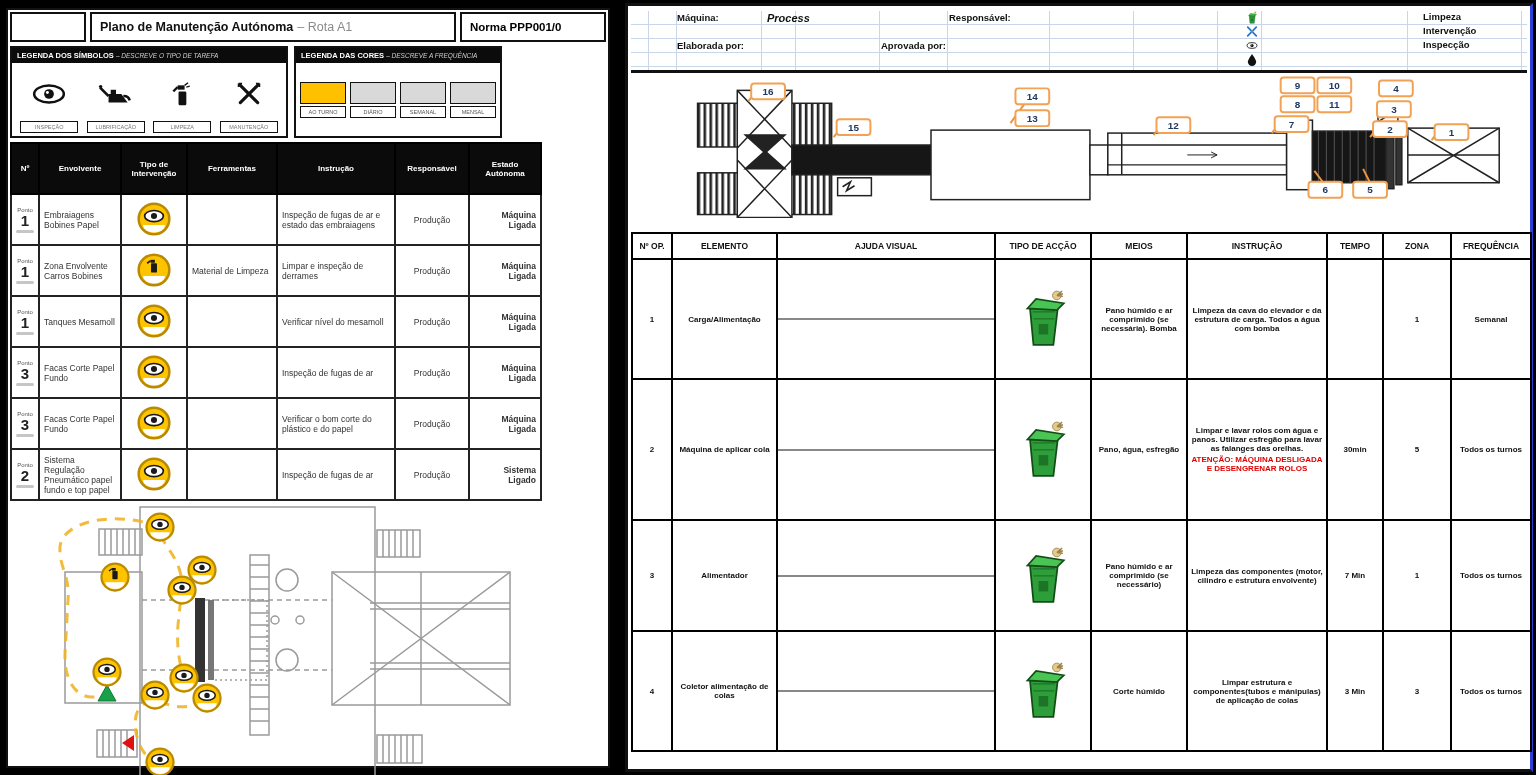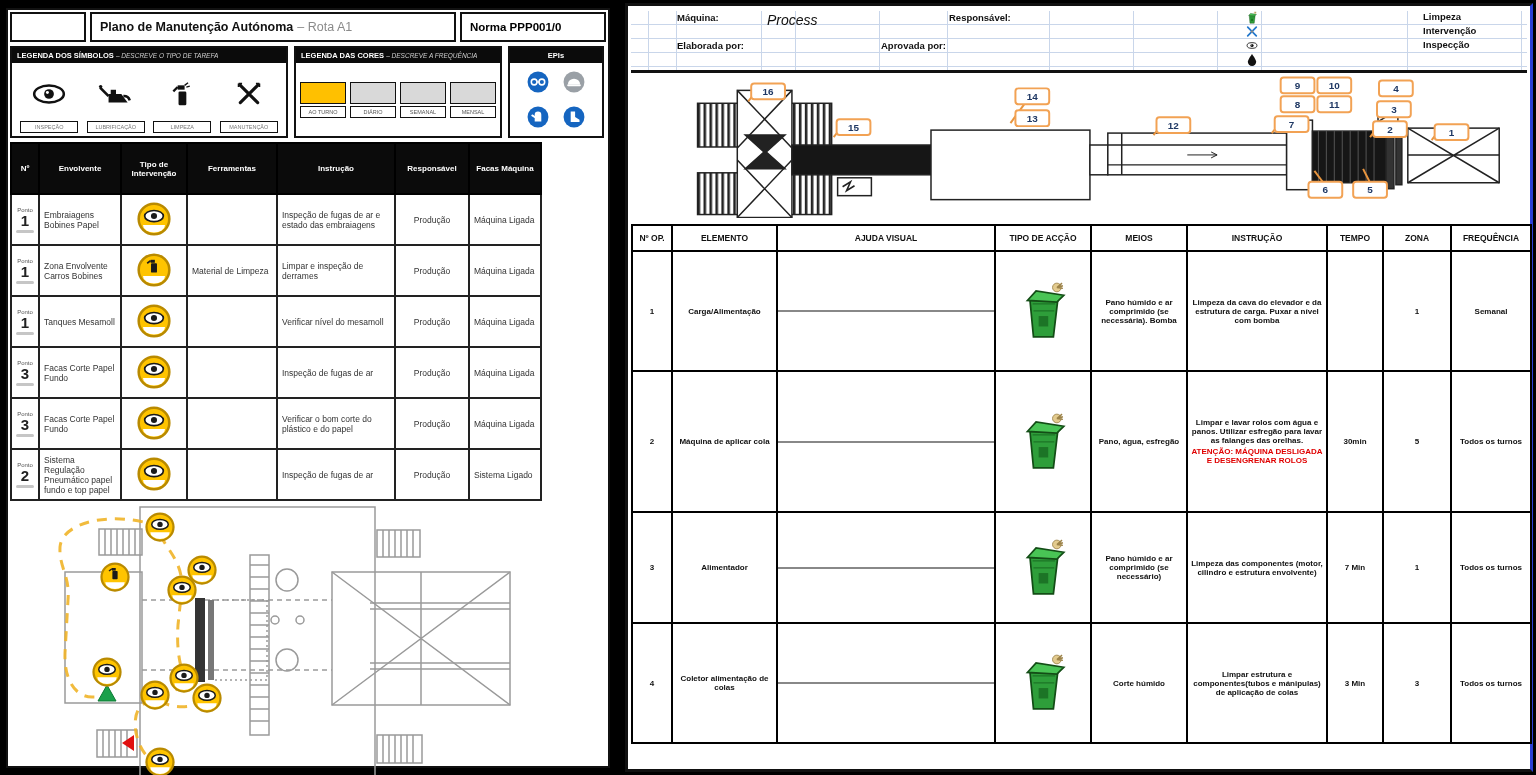--- a/index.html
+++ b/index.html
@@ -36,40 +36,40 @@
 
   table.lt { border-collapse:collapse; table-layout:fixed; width:530px; margin-top:4px; }
   table.lt th { background:#0b0b0b; color:#fff; font-size:8px; font-weight:700; border:2px solid #000; padding:2px; height:32px; }
   table.lt td { border:2px solid #222; font-size:8.5px; color:#333; padding:2px 4px; vertical-align:middle; background:#fff; }
   table.lt tr { height:51px; }
   td.num-cell { text-align:center; padding:1px; }
   .ponto-top { font-size:6px; color:#555; }
   .ponto-num { font-size:15px; font-weight:700; color:#222; line-height:1; }
   .smudge { width:18px; height:3px; background:#c6c6c6; border-radius:2px; margin:2px auto 0; }
   td.tipo-cell { text-align:center; }
-  td.estado-cell { background:#1FA04C; color:#fff; font-weight:400; font-size:8.5px; text-align:left; }
+  td.estado-cell { background:#1FA04C; color:#fff; font-weight:700; font-size:8.5px; text-align:right; }
 
   #left-diagram { margin-top:4px; }
 
   
   #right-doc { left:625px; top:3px; width:908px; height:769px; border:3px solid #111;
                border-right:3px solid #2b3fd6; padding:3px; }
   #r-title { border:3px solid #111; height:30px; display:flex; align-items:center; justify-content:center;
              font-size:20px; font-weight:700; letter-spacing:1px; color:#0a0a0a; }
   #r-info { position:relative; height:62px; border-bottom:3px solid #111; margin-top:2px;
             background:
               repeating-linear-gradient(to bottom, transparent 0 13px, #c9d6ea 13px 14px); }
   .vline { position:absolute; top:0; bottom:0; width:1px; background:#c9d6ea; }
   .info-label { position:absolute; font-weight:700; font-size:9.5px; color:#111; }
-  .info-value { position:absolute; font-style:italic; font-weight:400; font-size:14px; color:#111; }
+  .info-value { position:absolute; font-style:italic; font-weight:700; font-size:11px; color:#111; }
   .rlegend-icon { position:absolute; width:14px; height:13px; display:flex; align-items:center; justify-content:center; }
   .rlegend-label { position:absolute; font-weight:700; font-size:9.5px; color:#111; }
 
   #r-diagram { height:145px; position:relative; }
-  table.rt { border-collapse:collapse; table-layout:fixed; width:899px; margin-top:2px; }
+  table.rt { border-collapse:collapse; table-layout:fixed; width:899px; margin-top:10px; }
   table.rt th { border:2.5px solid #000; font-size:8.5px; font-weight:700; color:#111; height:26px; background:#fff; padding:1px; }
   table.rt td { border:2.5px solid #000; font-size:8px; font-weight:700; color:#111; text-align:center;
                 vertical-align:middle; padding:2px; background:#fff; }
   table.rt tr.r1 { height:120px; } table.rt tr.r2 { height:141px; }
   table.rt tr.r3 { height:111px; } table.rt tr.r4 { height:120px; }
   .warning { color:#E00000; display:block; margin-top:2px; }
   .photo { width:100%; height:100%; border:1px solid #888; }
   .photo-carga { background:
       linear-gradient(180deg,#cfd3da 0 18%,#b6bcc6 18% 70%,#9aa0a8 70% 100%);
       background-color:#b8bcc4; position:relative; overflow:hidden; }
@@ -248,58 +248,41 @@
           <div class="col-item">
             <div class="swatch" style="background: rgb(217, 217, 217);"></div>
             <div class="cap">SEMANAL</div>
           </div>
           <div class="col-item">
             <div class="swatch" style="background: rgb(217, 217, 217);"></div>
             <div class="cap">MENSAL</div>
           </div>
         </div>
     </div>
-    <div class="legend-box" id="epis-box">
-      <div class="legend-head" style="text-align:center">EPIs</div>
-      <div class="items" id="epis-items">
-          <svg width="22" height="22">
-            <use href="#goggles-icon"></use>
-          </svg>
-          <svg width="22" height="22">
-            <use href="#helmet-icon"></use>
-          </svg>
-          <svg width="22" height="22">
-            <use href="#gloves-icon"></use>
-          </svg>
-          <svg width="22" height="22">
-            <use href="#boots-icon"></use>
-          </svg>
-        </div>
-    </div>
   </div>
 
   <table class="lt">
     <colgroup>
       <col style="width:28px">
         <col style="width:82px">
         <col style="width:66px">
         <col style="width:90px">
       <col style="width:118px">
         <col style="width:74px">
         <col style="width:72px">
     </colgroup>
     <thead>
         <tr id="lt-head">
           <th>Nº</th>
           <th>Envolvente</th>
           <th>Tipo de Intervenção</th>
           <th>Ferramentas</th>
           <th>Instrução</th>
           <th>Responsável</th>
-          <th>Facas Máquina</th>
+          <th>Estado Autónoma</th>
         </tr>
       </thead>
     <tbody id="lt-body">
         <tr>
           <td class="num-cell">
             <div class="ponto-top">Ponto</div>
             <div class="ponto-num">1</div>
             <div class="smudge"></div>
           </td>
           <td>Embraiagens Bobines Papel</td>
@@ -599,21 +582,21 @@
         <tr class="r1">
           <td>1</td>
           <td>Carga/Alimentação</td>
           <td style="padding: 0px;">
             <div class="photo photo-carga"></div>
           </td>
           <td><svg width="52" height="62">
               <use href="#bin-icon"></use>
             </svg></td>
           <td>Pano húmido e ar comprimido (se necessária). Bomba</td>
-          <td><span>Limpeza da cava do elevador e da estrutura de carga. Puxar a nível com bomba</span></td>
+          <td><span>Limpeza da cava do elevador e da estrutura de carga. Todos a água com bomba</span></td>
           <td></td>
           <td>1</td>
           <td>Semanal</td>
         </tr>
         <tr class="r2">
           <td>2</td>
           <td>Máquina de aplicar cola</td>
           <td style="padding: 0px;">
             <div class="photo photo-cola"></div>
           </td>

